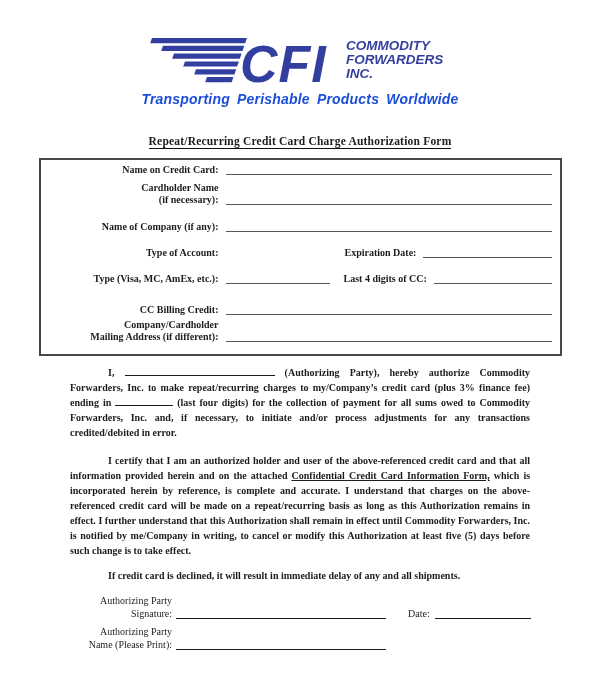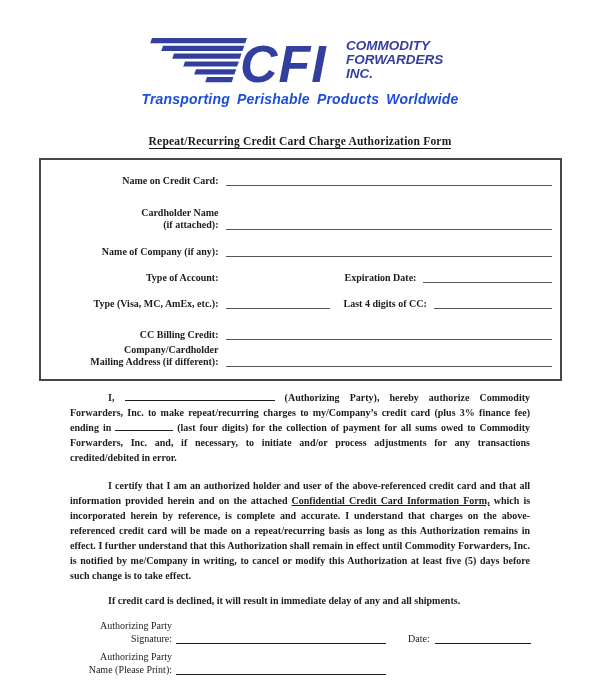--- a/index.html
+++ b/index.html
@@ -16,31 +16,31 @@
            letter-spacing:.2px;word-spacing:3px;}
 
   
   .doc-title{margin-top:24px;text-align:center;}
   .doc-title span{display:inline-block;font-size:11.5px;font-weight:bold;
                   letter-spacing:.2px;border-bottom:1.5px solid #111;
                   padding-bottom:1px;}
 
   
   .form-box{width:511px;margin:9px auto 0;border:2px solid #474747;
-            padding:13px 8px 11px 0;box-sizing:content-box;}
+            padding:2px 8px 11px 0;box-sizing:content-box;}
   .frow{display:flex;align-items:flex-end;font-size:10px;font-weight:bold;
         line-height:12px;}
   .flabel{width:178px;text-align:right;flex:0 0 178px;}
   .fline{flex:1 1 auto;border-bottom:1px solid #555;height:12px;
          margin-left:7px;margin-bottom:1px;}
   .fline-fixed{flex:0 0 auto;border-bottom:1px solid #555;height:12px;
          margin-left:7px;margin-bottom:1px;}
   .fspacer{flex:0 0 auto;}
   .inlabel{flex:0 0 auto;}
-  .mt2{margin-top:20px;}  .mt3{margin-top:3px;}
+  .mt2{margin-top:6px;}  .mt3{margin-top:3px;}
   .mt12{margin-top:12px;} .mt13{margin-top:13px;} .mt17{margin-top:17px;}
 
   
   .content{width:460px;margin:0 auto;}
   .para{font-size:10px;line-height:15px;font-weight:bold;
         text-align:justify;text-indent:38px;}
   .p1{margin-top:9px;} .p2{margin-top:13px;} .p3{margin-top:9px;text-align:left;}
   .blank{display:inline-block;border-bottom:1.2px solid #1c1c1c;height:9px;
          vertical-align:baseline;}
   .blank-1{width:150px;} .blank-2{width:58px;}
@@ -89,21 +89,21 @@
   <div class="form-box">
 
     <div class="frow">
       <div class="flabel">Name on Credit Card:</div>
       <div class="fline"></div>
     </div>
 
     <div class="frow mt2">
       <div class="flabel">
         <span>Cardholder Name</span><br>
-        <span>(if attached):</span>
+        <span>(if necessary):</span>
       </div>
       <div class="fline"></div>
     </div>
 
     <div class="frow mt13">
       <div class="flabel">Name of Company (if any):</div>
       <div class="fline"></div>
     </div>
 
     <div class="frow mt12">

